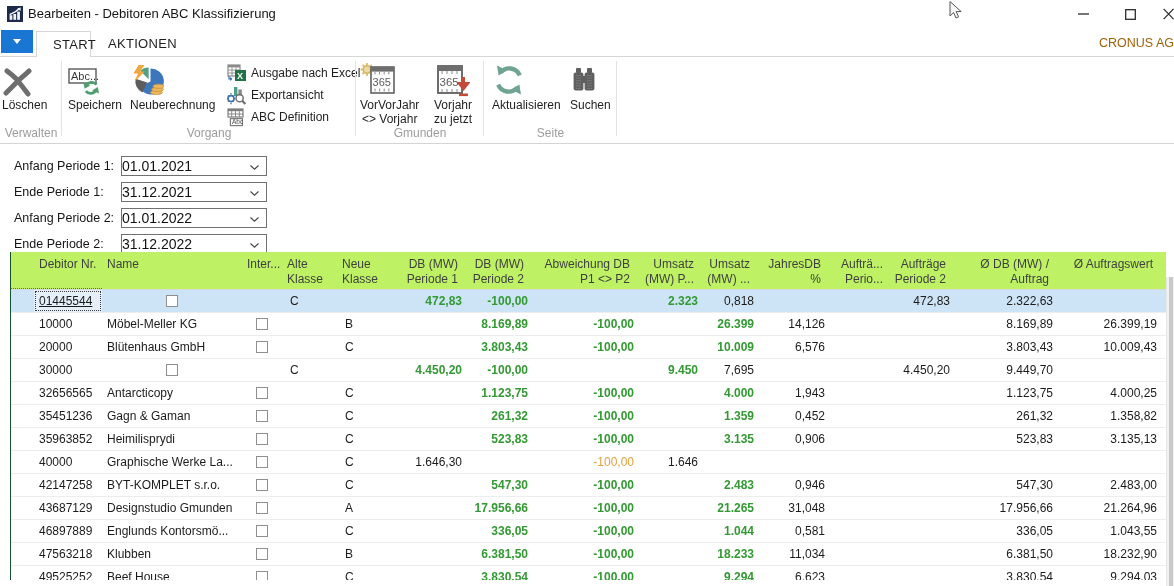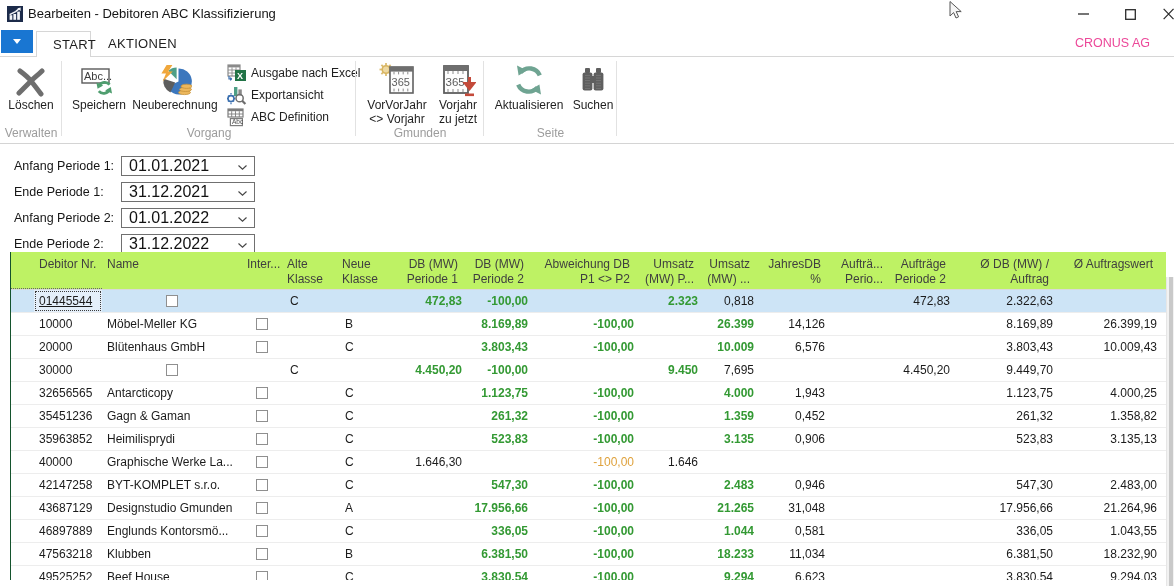--- a/index.html
+++ b/index.html
@@ -20,35 +20,35 @@
   
   .tabrow { position:absolute; left:0; top:28px; width:1174px; height:29px; background:#fff; }
   .tabline { position:absolute; top:56px; height:1px; background:#d6d6d6; }
   .tabline.seg1 { left:0; width:37px; }
   .tabline.seg2 { left:91px; width:1083px; }
   .appmenu-btn { position:absolute; left:1px; top:2px; width:32px; height:23px; background:#1976d2; display:flex; align-items:center; justify-content:center; cursor:default; }
   .appmenu-btn .tri { width:0; height:0; border-left:4.5px solid transparent; border-right:4.5px solid transparent; border-top:5px solid #fff; }
   .tab { position:absolute; top:3px; height:26px; line-height:25px; text-align:center; font-size:13px; color:#1e1e1e; letter-spacing:0.3px;padding-left:16px; }
   .tab.selected { left:36px; width:55px; background:#fff; border:1px solid #d6d6d6; border-bottom:none; }
   .tab.plain { left:92px; width:84px; }
-  .brand { position:absolute; right:24px; top:8px; font-size:12.5px; color:#ec4899; }
+  .brand { position:absolute; right:0; top:8px; font-size:12.5px; color:#a16207; }
   
   .ribbon { position:absolute; left:0; top:57px; width:1174px; height:87px; background:#fff; border-bottom:1px solid #d4d4d4; }
   .rgroup { position:absolute; top:0; height:86px; }
   .rgroup .gsep { position:absolute; right:0; top:4px; bottom:7px; width:1px; background:#e2e2e2; }
   .grouplabel { position:absolute; top:69px; left:0; width:100%; text-align:center; font-size:12px; color:#9c9c9c; white-space:nowrap; }
-  .bigbtn { position:absolute; top:3px; display:flex; flex-direction:column; align-items:center; font-size:12px; color:#1e1e1e; }
+  .bigbtn { position:absolute; top:3px; display:flex; flex-direction:column; align-items:flex-start; font-size:12px; color:#1e1e1e; }
   .bigbtn .bicon { height:37px; display:flex; align-items:flex-end; justify-content:center; }
   .bigbtn .blbl { margin-top:2px; line-height:13.5px; text-align:center; white-space:pre-line; }
   .smallbtn { position:absolute; left:165px; height:22px; display:flex; align-items:center; font-size:12px; color:#1e1e1e; white-space:nowrap; }
   .smallbtn .sicon { width:20px; height:19px; margin-right:4px; flex:none; }
   
   .filters { position:absolute; left:0; top:144px; width:1174px; height:114px; background:#fff; }
   .flabel { position:absolute; left:14px; height:20px; line-height:20px; font-size:12.5px; color:#161616; white-space:nowrap; }
-  .combo { position:absolute; left:121px; width:134px; height:20px; border:1px solid #707070; background:#fff; font-size:16px; line-height:18px; padding-left:7px; color:#111; }
+  .combo { position:absolute; left:121px; width:146px; height:20px; border:1px solid #707070; background:#fff; font-size:14px; line-height:18px; color:#111; }
   .combo .chev { position:absolute; right:7px; top:8px; line-height:0; }
   
   .grid { position:absolute; left:10px; top:252px; width:1156px; height:328px; border-left:1px solid #14532d; background:#bef264; overflow:hidden; }
   .grow { display:grid; grid-template-columns:23px 68px 140px 40px 55px 60px 69px 66px 106px 64px 56px 71px 62px 63px 103px 104px 1fr; }
   .ghead { height:38px; border-bottom:1px solid #d9d9d9; position:relative; }
   .ghead .hc { padding-top:5px; font-size:12px; line-height:14.5px; color:#3f3f3f; white-space:pre-line; overflow:hidden; }
   .ghead .hc.l { padding-left:5px; }
   .ghead .hc.r { text-align:right; padding-right:8px; }
   .ghead .focusdots { position:absolute; left:0; bottom:0; width:91px; border-bottom:1px dotted #666; height:1px; }
   .drow { height:23px; border-bottom:1px solid #ededed; background:#fff; }

